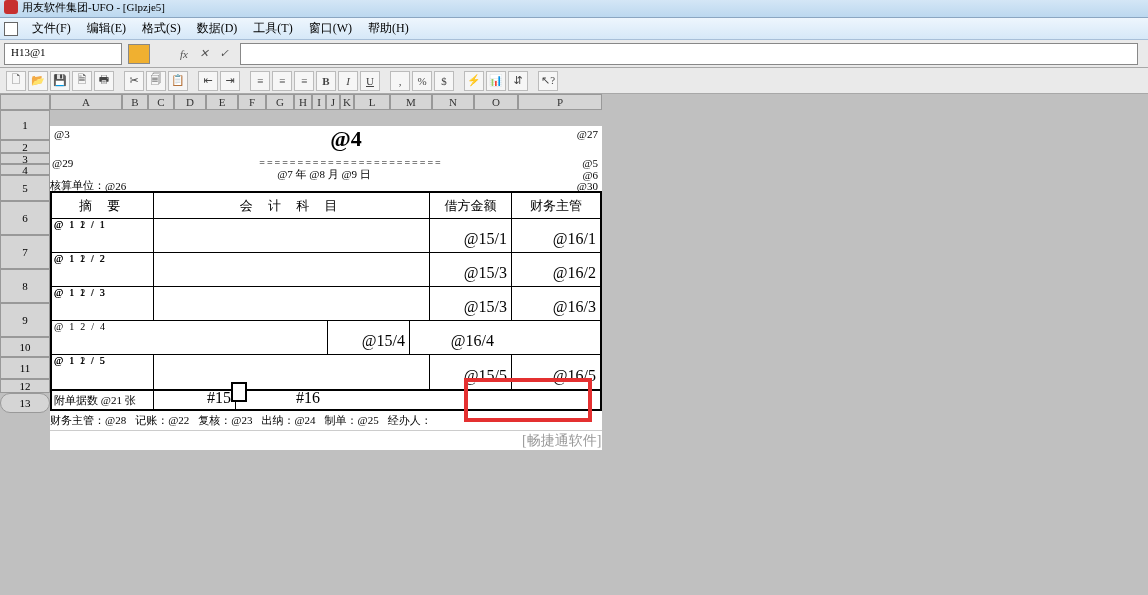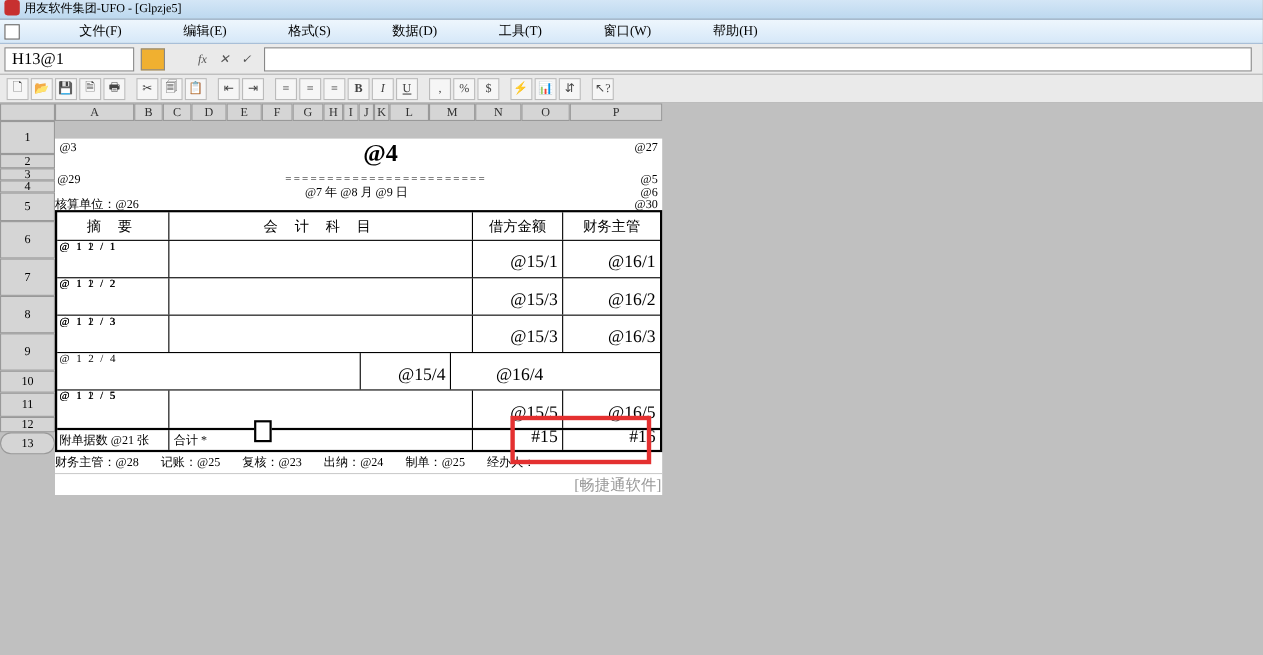--- a/index.html
+++ b/index.html
@@ -1,24 +1,24 @@
 <!DOCTYPE html>
 <html><head>
 <meta charset="utf-8">
 <style>
 *{box-sizing:border-box;margin:0;padding:0;font-family:SimSun,serif;}
 body{background:#c0c0c0;width:1148px;height:595px;overflow:hidden;font-size:11px;}
 .titlebar{height:18px;background:linear-gradient(#d4e6f6,#bcd8ef);display:flex;align-items:flex-start;padding-left:4px;border-bottom:1px solid #8ba6c1;}
 .titlebar .logo{width:14px;height:14px;background:#c73030;border-radius:3px;margin-right:4px;display:inline-block;}
 .titlebar span{font-size:11px;}
-.menubar{height:22px;background:linear-gradient(#eef6fd,#d6e8f8);display:flex;align-items:center;padding-left:4px;border-bottom:1px solid #a8bfd8;gap:40px;}
+.menubar{height:22px;background:linear-gradient(#eef6fd,#d6e8f8);display:flex;align-items:center;padding-left:4px;border-bottom:1px solid #a8bfd8;}
 .mdi-icon{width:14px;height:14px;border:1px solid #666;background:#fff;margin-right:6px;}
 .menu-item{padding:2px 8px;cursor:pointer;font-size:12px;}
 .formulabar{height:28px;background:#eaeaea;display:flex;align-items:center;padding-left:4px;border-bottom:1px solid #a8a8a8;}
-.cellref-box{width:118px;height:22px;background:#fff;border:1px solid #888;padding:2px 6px;font-size:15px;}
+.cellref-box{width:118px;height:22px;background:#fff;border:1px solid #888;padding:2px 6px;font-size:11px;}
 .color-btn{width:22px;height:20px;background:#f0b030;border:1px solid #888;margin-left:6px;}
 .fx-group{margin-left:24px;display:flex;align-items:center;}
 .fx-btn{width:20px;height:20px;border:1px solid transparent;display:flex;align-items:center;justify-content:center;font-style:italic;color:#555;font-family:Liberation Serif, serif;}
 .long-input{flex:1;height:22px;background:#fff;border:1px solid #888;margin-left:6px;margin-right:10px;}
 .toolbar{height:26px;background:#eaeaea;display:flex;align-items:center;padding-left:6px;border-bottom:1px solid #a8a8a8;gap:2px;}
 .tbtn{width:20px;height:20px;border:1px solid #bbb;background:#f6f6f6;display:flex;align-items:center;justify-content:center;font-size:11px;color:#444;cursor:pointer;}
 .tsep{width:6px;}
 .workarea{position:relative;height:501px;background:#c0c0c0;}
 .grid{position:absolute;left:0;top:0;right:0;}
 .col-header{display:flex;height:16px;}
@@ -34,21 +34,21 @@
 .title-right{width:60px;text-align:right;padding:2px 4px;font-size:11px;}
 .divline{text-align:center;letter-spacing:2px;font-size:10px;}
 .voucher-table{border:2px solid #000;}
 .vt-head{display:flex;height:26px;border-bottom:1px solid #000;}
 .vt-cell{border-right:1px solid #000;display:flex;align-items:center;justify-content:center;font-size:13px;letter-spacing:6px;}
 .vt-c1{width:102px;} .vt-c2{width:276px;} .vt-c3{width:82px;letter-spacing:0;} .vt-c4{width:88px;letter-spacing:0;border-right:none;}
 .vt-row{display:flex;height:34px;border-bottom:1px solid #000;position:relative;}
 .vt-small{font-size:10px;position:absolute;}
 .vt-amt{position:absolute;right:4px;bottom:4px;font-size:16px;}
 .vt-foot{display:flex;height:24px;}
-.signrow{display:flex;font-size:11px;padding:2px 0;gap:20px;}
+.signrow{display:flex;font-size:11px;padding:2px 0;gap:9px;}
 .watermark{position:absolute;left:472px;top:1px;font-size:14px;color:#999;}
 .cursor-cell{position:absolute;left:231px;top:288px;width:16px;height:20px;border:2px solid #000;background:#fff;}
 .red-box{position:absolute;left:464px;top:284px;width:128px;height:44px;border:4px solid #e43030;}
 </style>
 </head>
 <body>
 
 <div class="titlebar">
   <span class="logo"></span>
   <span>用友软件集团-UFO - [Glpzje5]</span>
@@ -236,33 +236,32 @@
             </div>
           <div class="vt-cell vt-c3" style="position:relative;">
               <span class="vt-amt">@15/5</span>
             </div>
           <div class="vt-cell vt-c4" style="position:relative;">
               <span class="vt-amt">@16/5</span>
             </div>
         </div>
         <div class="vt-foot" style="border-top:2px solid #000;height:20px;">
           <div class="vt-cell vt-c1" style="letter-spacing:0;font-size:11px;justify-content:flex-start;padding-left:2px;">附单据数   @21  张</div>
-          <div class="vt-cell vt-c2" style="letter-spacing:0;font-size:11px;justify-content:flex-start;padding-left:4px;">合计  *</div>
           <div class="vt-cell vt-c3" style="position:relative;">
               <span class="vt-amt" style="bottom:2px;">#15</span>
             </div>
           <div class="vt-cell vt-c4" style="position:relative;">
               <span class="vt-amt" style="bottom:2px;">#16</span>
             </div>
         </div>
       </div>
 
       <div class="signrow">
         <span>财务主管：@28</span>
-        <span>记账：@25</span>
+        <span>记账：@22</span>
         <span>复核：@23</span>
         <span>出纳：@24</span>
         <span>制单：@25</span>
         <span>经办人：</span>
       </div>
       <div style="position:relative;height:20px;border-top:1px solid #ccc;">
         <span class="watermark">[畅捷通软件]</span>
       </div>
     </div>
 

